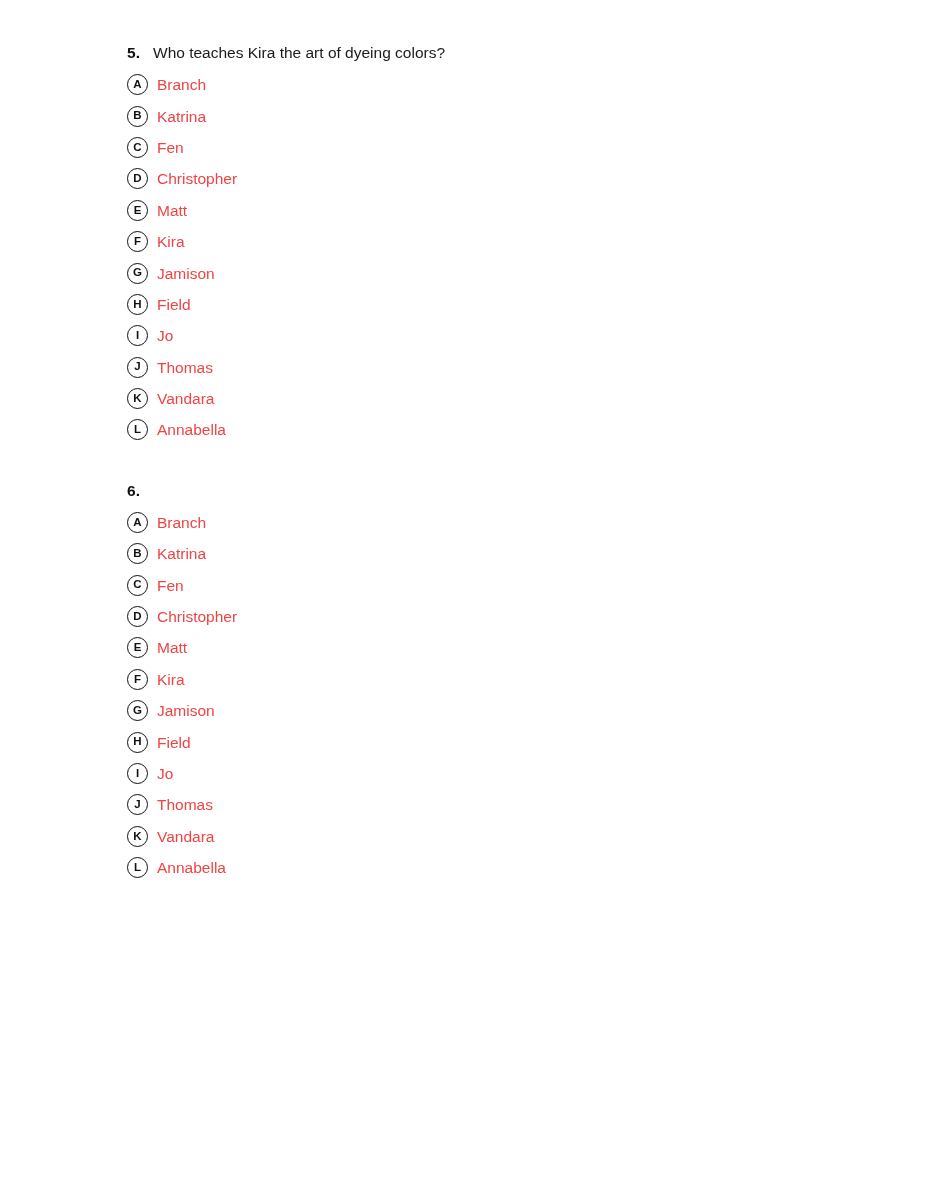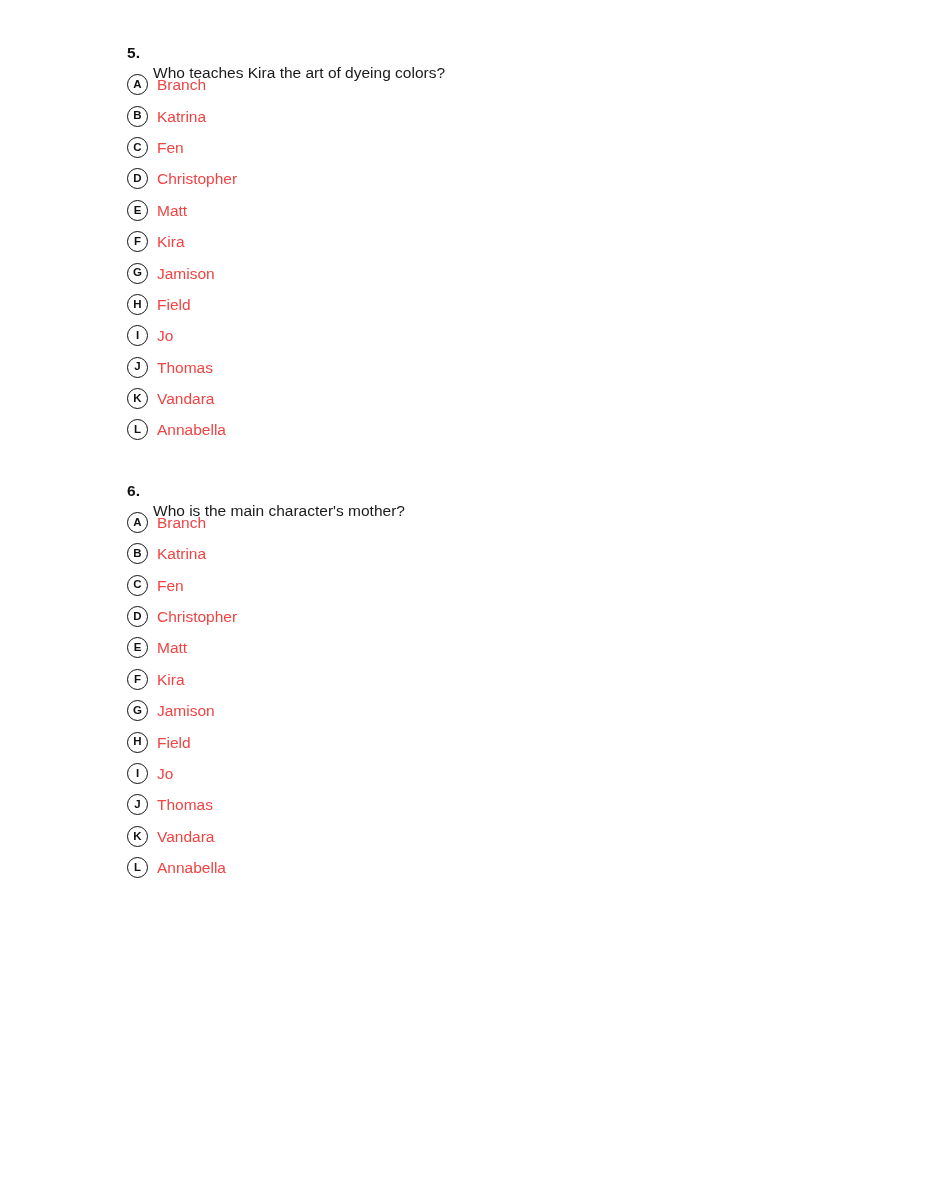--- a/index.html
+++ b/index.html
@@ -44,21 +44,20 @@
     color: #111111;
     letter-spacing: 0.1px;
   }
 
   .question-text {
     font-size: 15.5px;
     font-weight: 400;
     line-height: 24px;
     color: #1a1a1a;
     white-space: pre;
-    margin-top: 20px;
   }
 
   .options-list {
     margin: 0;
     padding: 0;
     list-style: none;
   }
 
   .option-row {
     display: flex;
@@ -179,21 +178,20 @@
             <span class="option-marker">
               <span class="option-circle">L</span>
             </span>
             <span class="option-label">Annabella</span>
           </li>
         </ul>
       </div>
       <div class="question-block">
         <div class="question-header">
           <span class="question-number">6.</span>
-          <span class="question-text">Who is the main character's mother?</span>
         </div>
         <ul class="options-list">
           <li class="option-row">
             <span class="option-marker">
               <span class="option-circle">A</span>
             </span>
             <span class="option-label">Branch</span>
           </li>
           <li class="option-row">
             <span class="option-marker">

